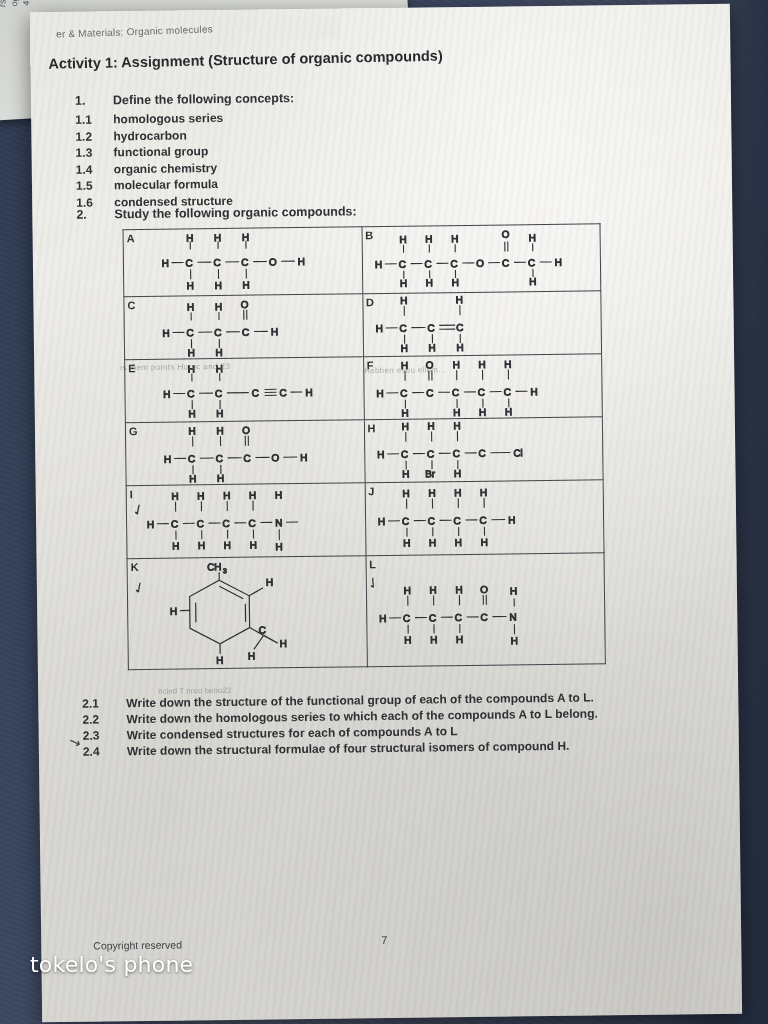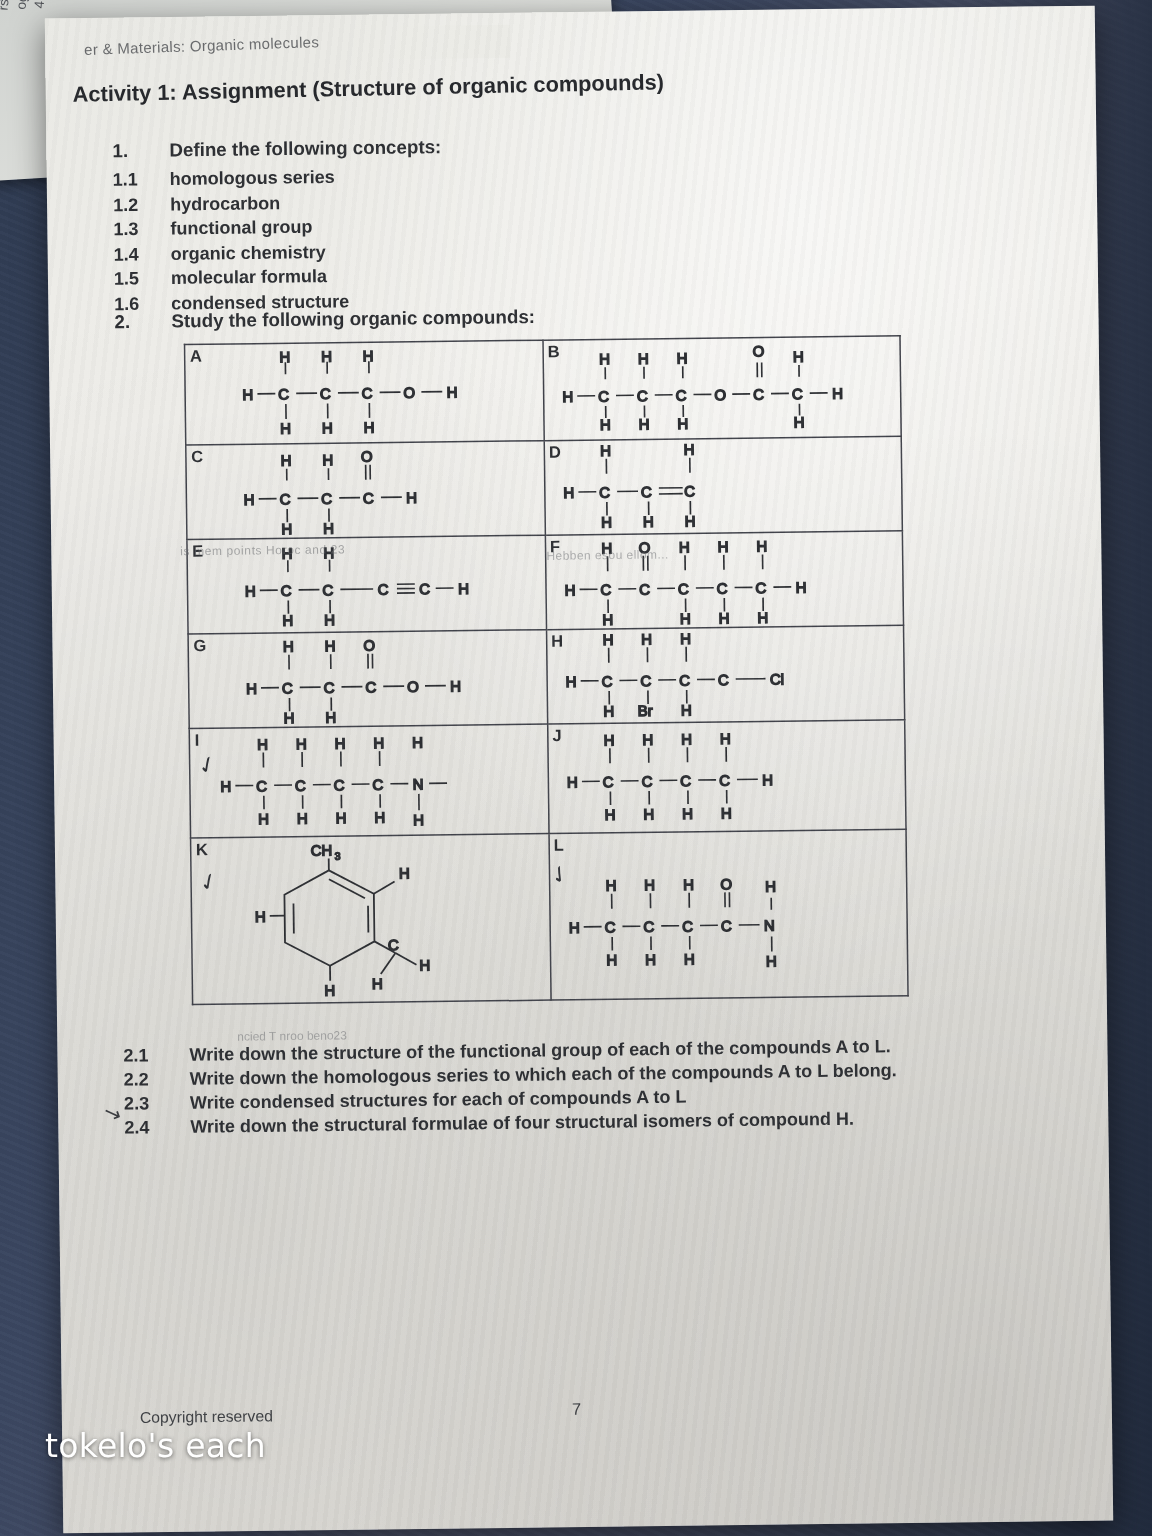--- a/index.html
+++ b/index.html
@@ -608,14 +608,14 @@
             <span>Write down the structural formulae of four structural isomers of compound H.</span>
           </div>
       </div>
       <div class="tick">↘</div>
 
       <div class="footer-left">Copyright reserved</div>
       <div class="footer-page">7</div>
     </div>
   </div>
 
-  <div class="watermark">tokelo's each</div>
+  <div class="watermark">tokelo's phone</div>
 </div>
 
 </body></html>

